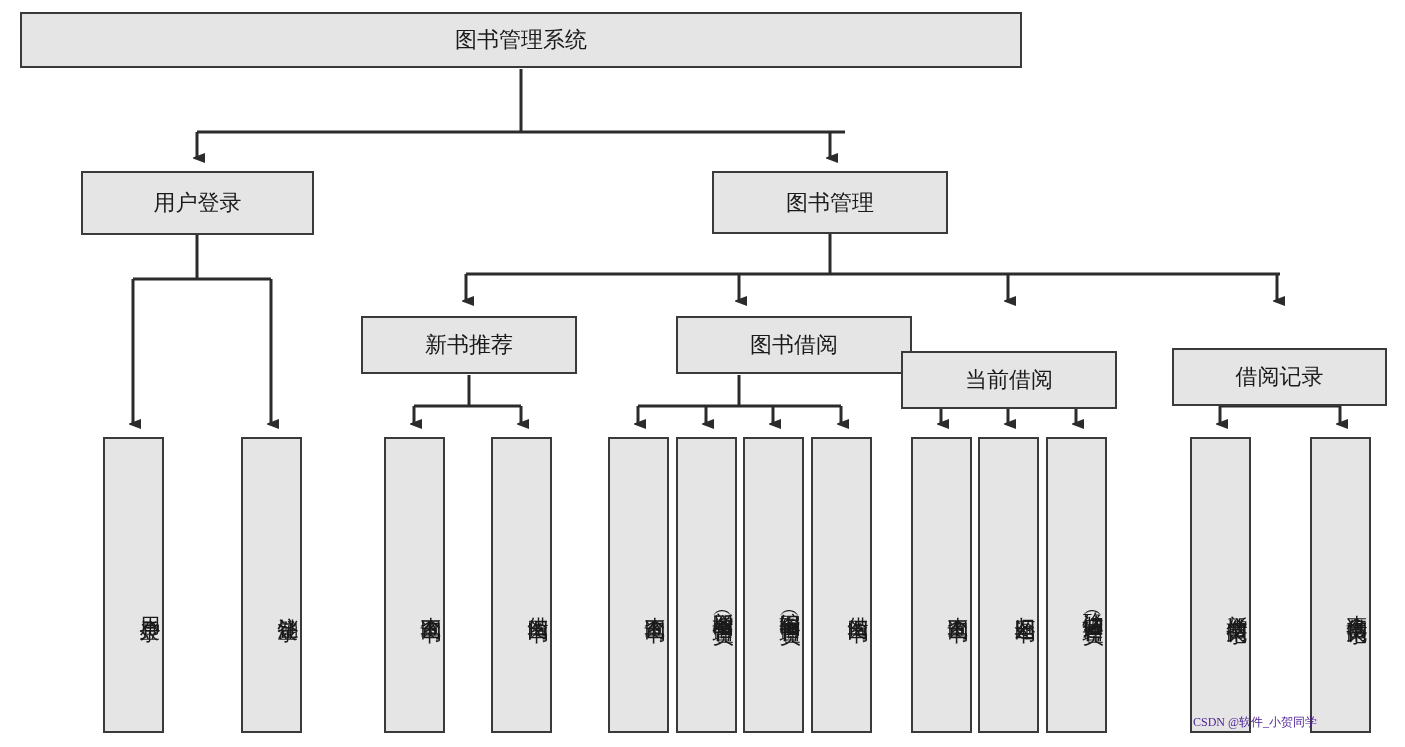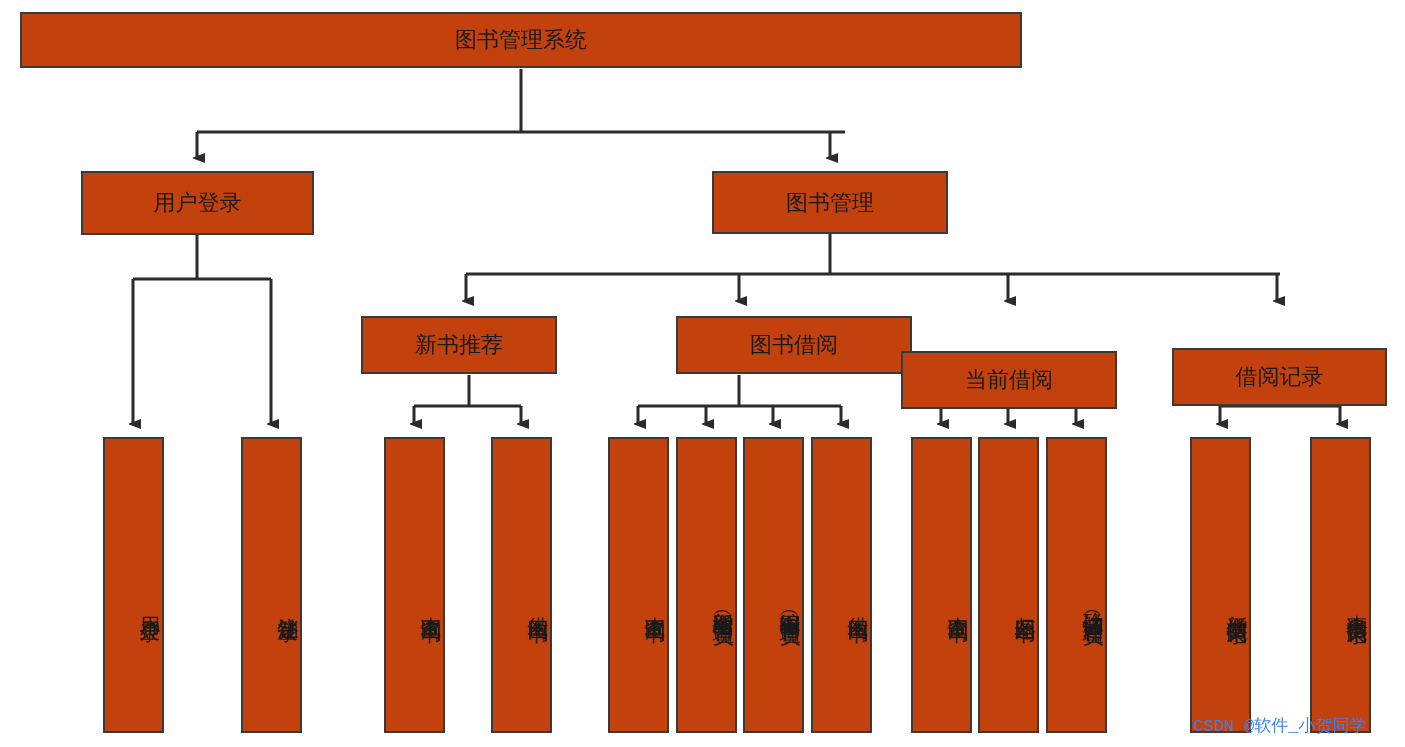--- a/index.html
+++ b/index.html
@@ -22,21 +22,21 @@
     left: 0;
     top: 0;
     width: 1405px;
     height: 747px;
     pointer-events: none;
   }
   .node {
     position: absolute;
     box-sizing: border-box;
     border: 2px solid #3a3a3a;
-    background: #c2410c;
+    background: #e5e5e5;
     color: #1a1a1a;
     display: flex;
     align-items: center;
     justify-content: center;
     text-align: center;
     line-height: 1.18;
   }
   .node.h {
     font-size: 22px;
   }
@@ -49,24 +49,24 @@
     align-items: flex-start;
     justify-content: center;
   }
   .node .lbl {
     display: block;
   }
   #watermark {
     position: absolute;
     left: 1193px;
     top: 714px;
-    font-size: 17px;
-    color: #3b82f6;
+    font-size: 12px;
+    color: #4c1d95;
     white-space: nowrap;
-    font-family: Liberation Mono, monospace;
+    font-family: Liberation Serif, serif;
   }
 </style>
 </head>
 <body>
 
 <div id="canvas">
 
   <svg id="wires" viewBox="0 0 1405 747" xmlns="http://www.w3.org/2000/svg">
     <defs>
       <marker id="arrow" markerWidth="12" markerHeight="12" refX="5" refY="8" orient="auto" markerUnits="userSpaceOnUse">
@@ -122,21 +122,21 @@
   </div>
 
   <div class="node h" style="left:81px; top:171px; width:233px; height:64px;">
     <span class="lbl">用户登录</span>
   </div>
 
   <div class="node h" style="left:712px; top:171px; width:236px; height:63px;">
     <span class="lbl">图书管理</span>
   </div>
 
-  <div class="node h" style="left:361px; top:316px; width:196px; height:58px;">
+  <div class="node h" style="left:361px; top:316px; width:216px; height:58px;">
     <span class="lbl">新书推荐</span>
   </div>
 
   <div class="node h" style="left:632px; top:316px; width:236px; height:58px;margin-left:44px;">
     <span class="lbl">图书借阅</span>
   </div>
 
   <div class="node h" style="left:901px; top:316px; width:216px; height:58px;margin-top:35px;">
     <span class="lbl">当前借阅</span>
   </div>

